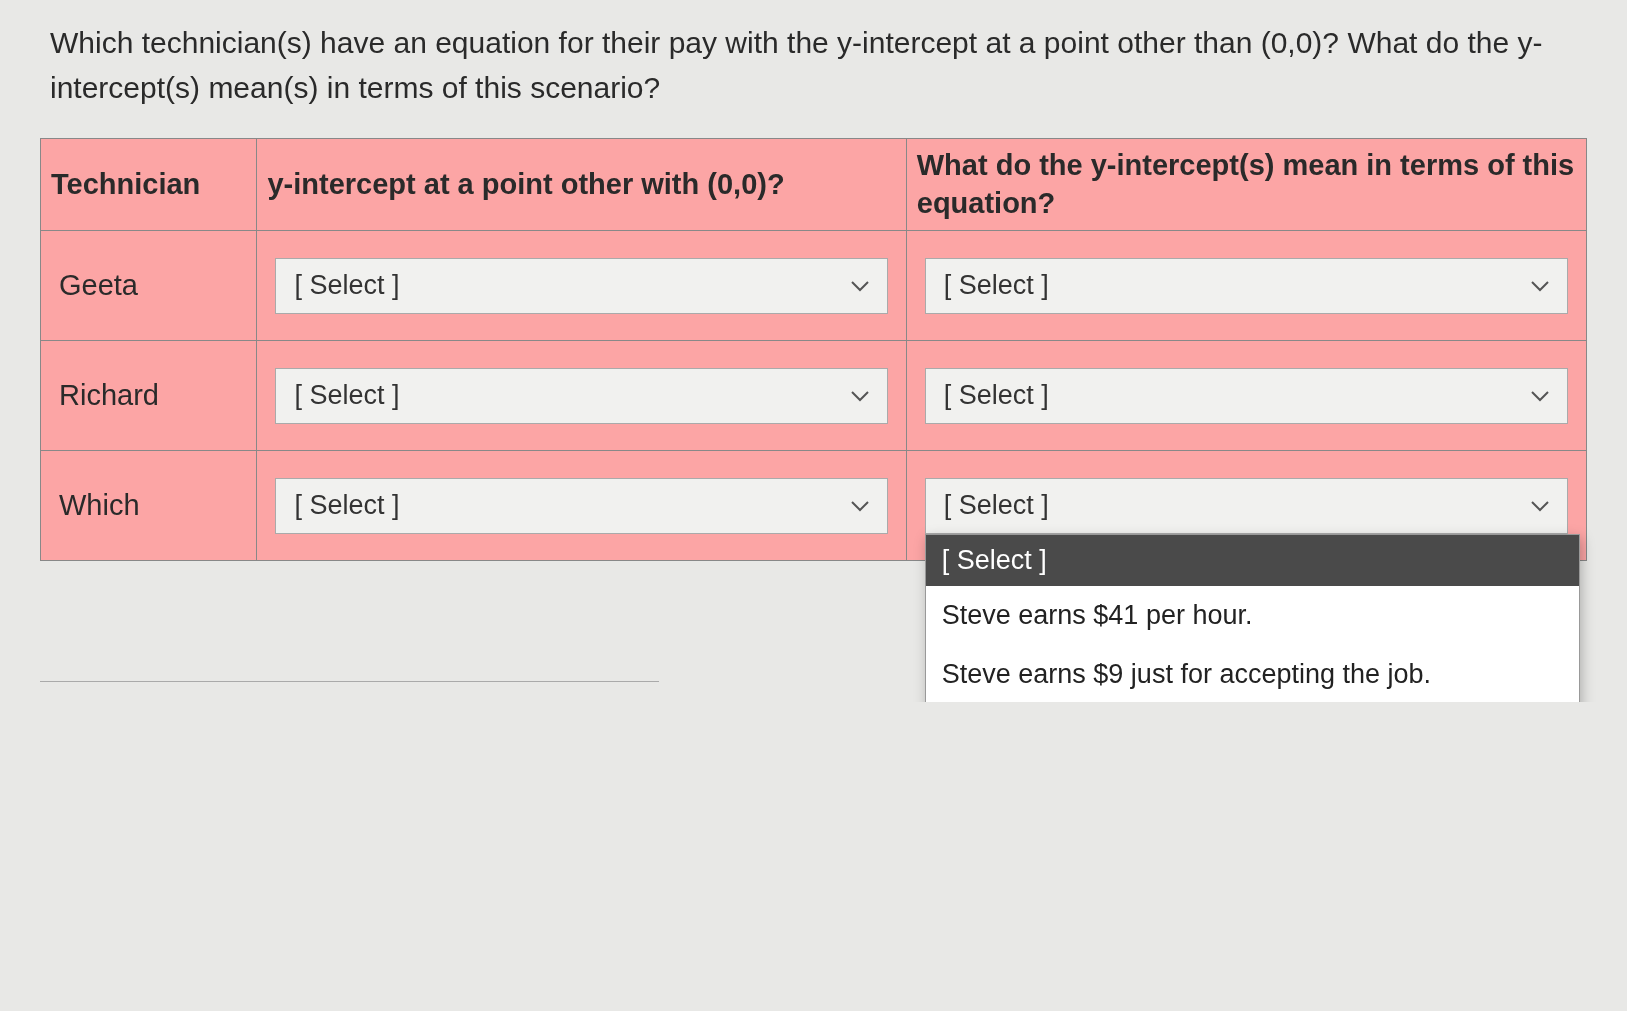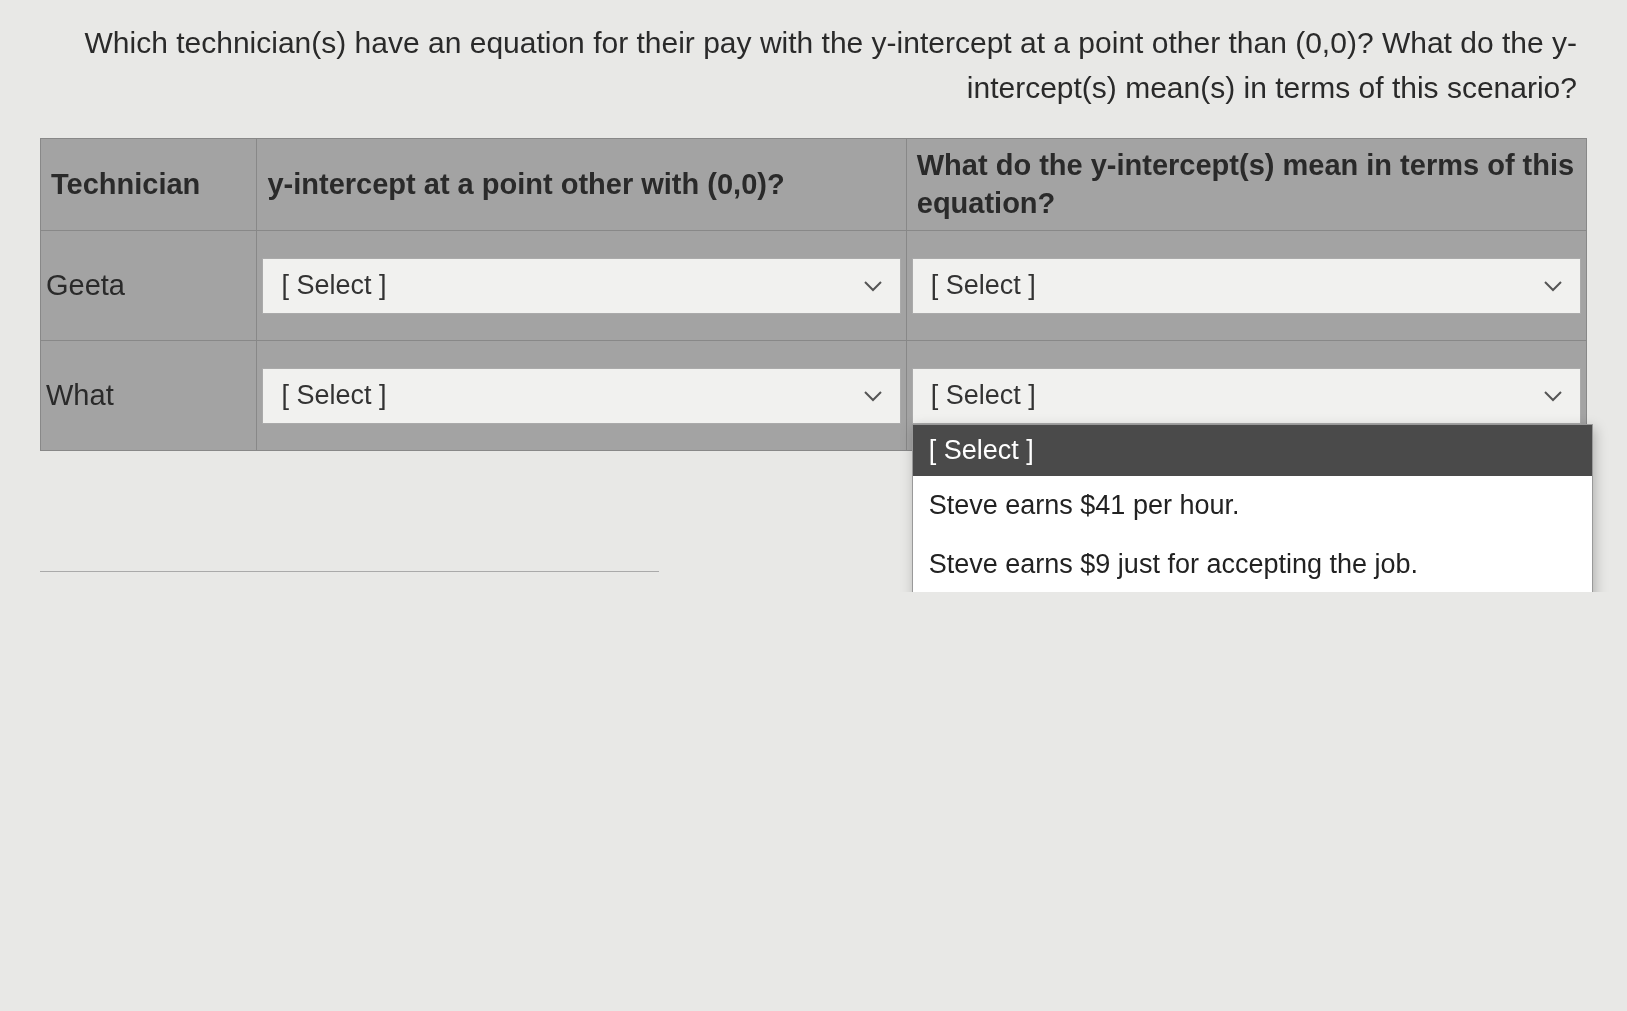--- a/index.html
+++ b/index.html
@@ -12,41 +12,40 @@
       background: #e8e8e6;
       padding: 20px 40px;
       color: #2a2a2a;
     }
     .question-text {
       font-size: 30px;
       line-height: 1.5;
       margin-bottom: 28px;
       padding: 0 10px;
       font-weight: 400;
-      text-align: right;
     }
     .table {
       width: 100%;
       border-collapse: collapse;
-      background: #a3a3a3;
+      background: #fca5a5;
     }
     .table th, .table td {
       border: 1px solid #888;
       text-align: left;
       vertical-align: middle;
     }
     .table th {
       font-weight: 600;
       font-size: 29px;
       padding: 8px 10px;
       line-height: 1.3;
     }
     .table td {
       height: 110px;
-      padding: 10px 5px;
+      padding: 10px 18px;
     }
     .col-tech { width: 14%; }
     .col-yint { width: 42%; }
     .col-mean { width: 44%; }
     .tech-name {
       font-size: 29px;
       font-weight: 400;
     }
     .select-box {
       width: 100%;
@@ -130,21 +129,44 @@
           <span>[ Select ]</span>
           <span class="chevron">
             <svg width="18" height="12" viewBox="0 0 18 12">
                 <path d="M1 2 L9 10 L17 2" stroke="#555" stroke-width="2" fill="none"></path>
               </svg>
           </span>
         </div>
       </td>
     </tr>
     <tr>
-      <td class="tech-name">What</td>
+      <td class="tech-name">Richard</td>
+      <td>
+        <div class="select-box">
+          <span>[ Select ]</span>
+          <span class="chevron">
+            <svg width="18" height="12" viewBox="0 0 18 12">
+                <path d="M1 2 L9 10 L17 2" stroke="#555" stroke-width="2" fill="none"></path>
+              </svg>
+          </span>
+        </div>
+      </td>
+      <td>
+        <div class="select-box">
+          <span>[ Select ]</span>
+          <span class="chevron">
+            <svg width="18" height="12" viewBox="0 0 18 12">
+                <path d="M1 2 L9 10 L17 2" stroke="#555" stroke-width="2" fill="none"></path>
+              </svg>
+          </span>
+        </div>
+      </td>
+    </tr>
+    <tr>
+      <td class="tech-name">Which</td>
       <td>
         <div class="select-box">
           <span>[ Select ]</span>
           <span class="chevron">
             <svg width="18" height="12" viewBox="0 0 18 12">
                 <path d="M1 2 L9 10 L17 2" stroke="#555" stroke-width="2" fill="none"></path>
               </svg>
           </span>
         </div>
       </td>

